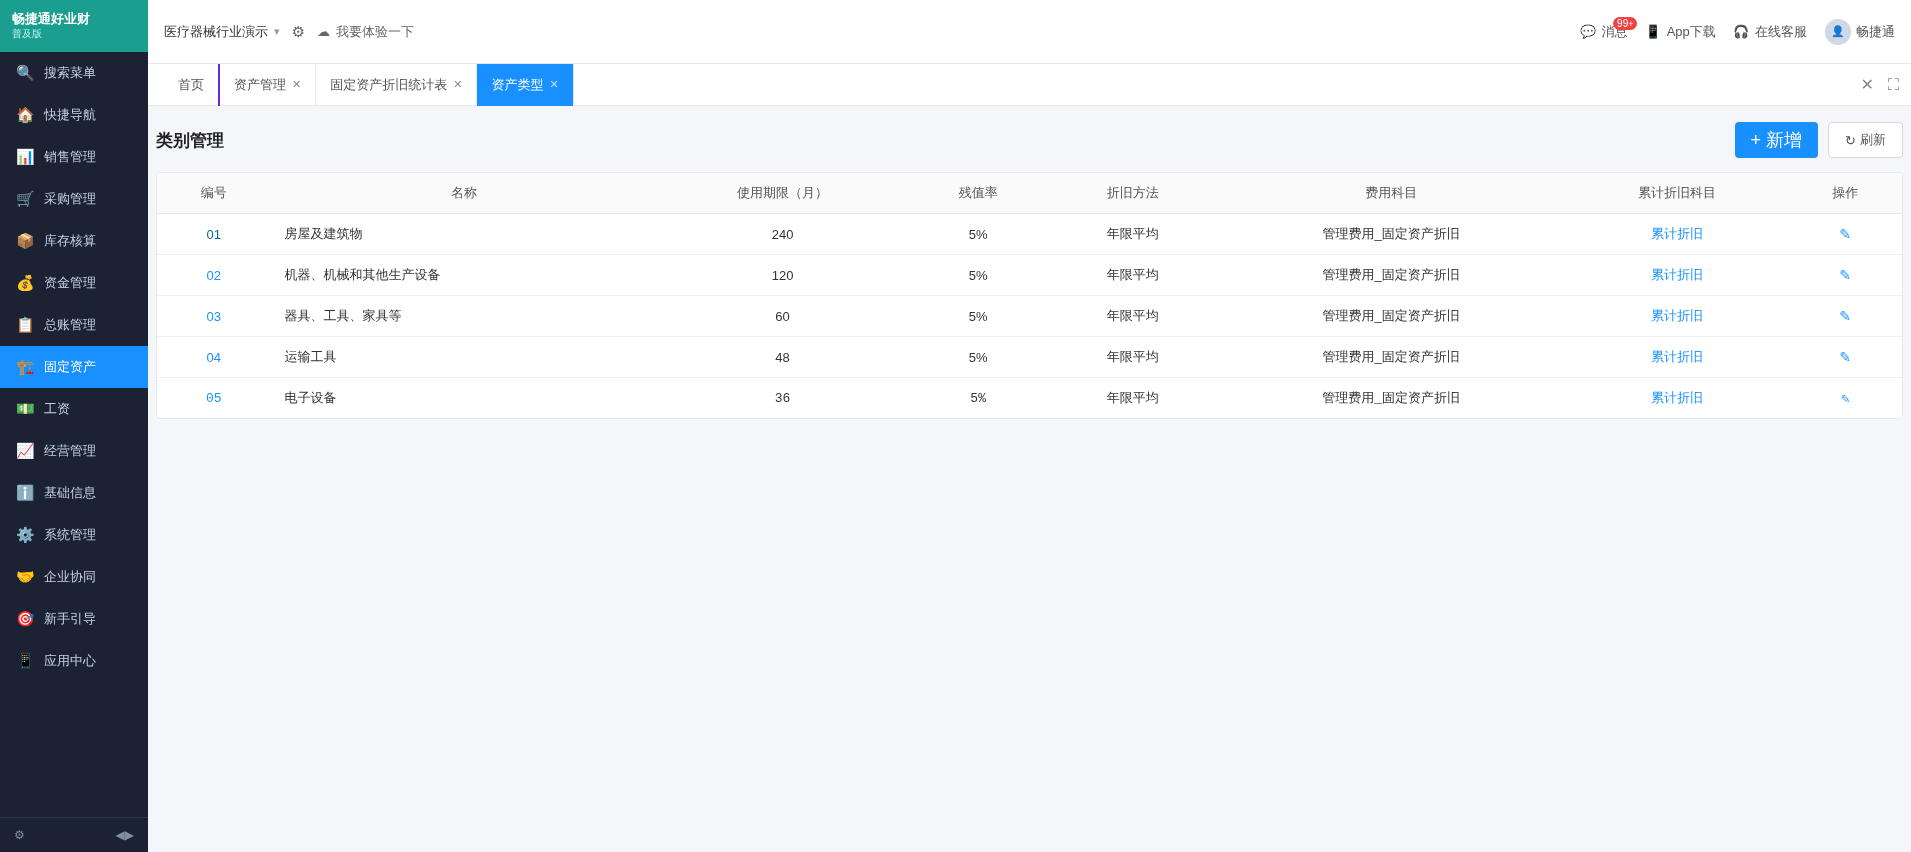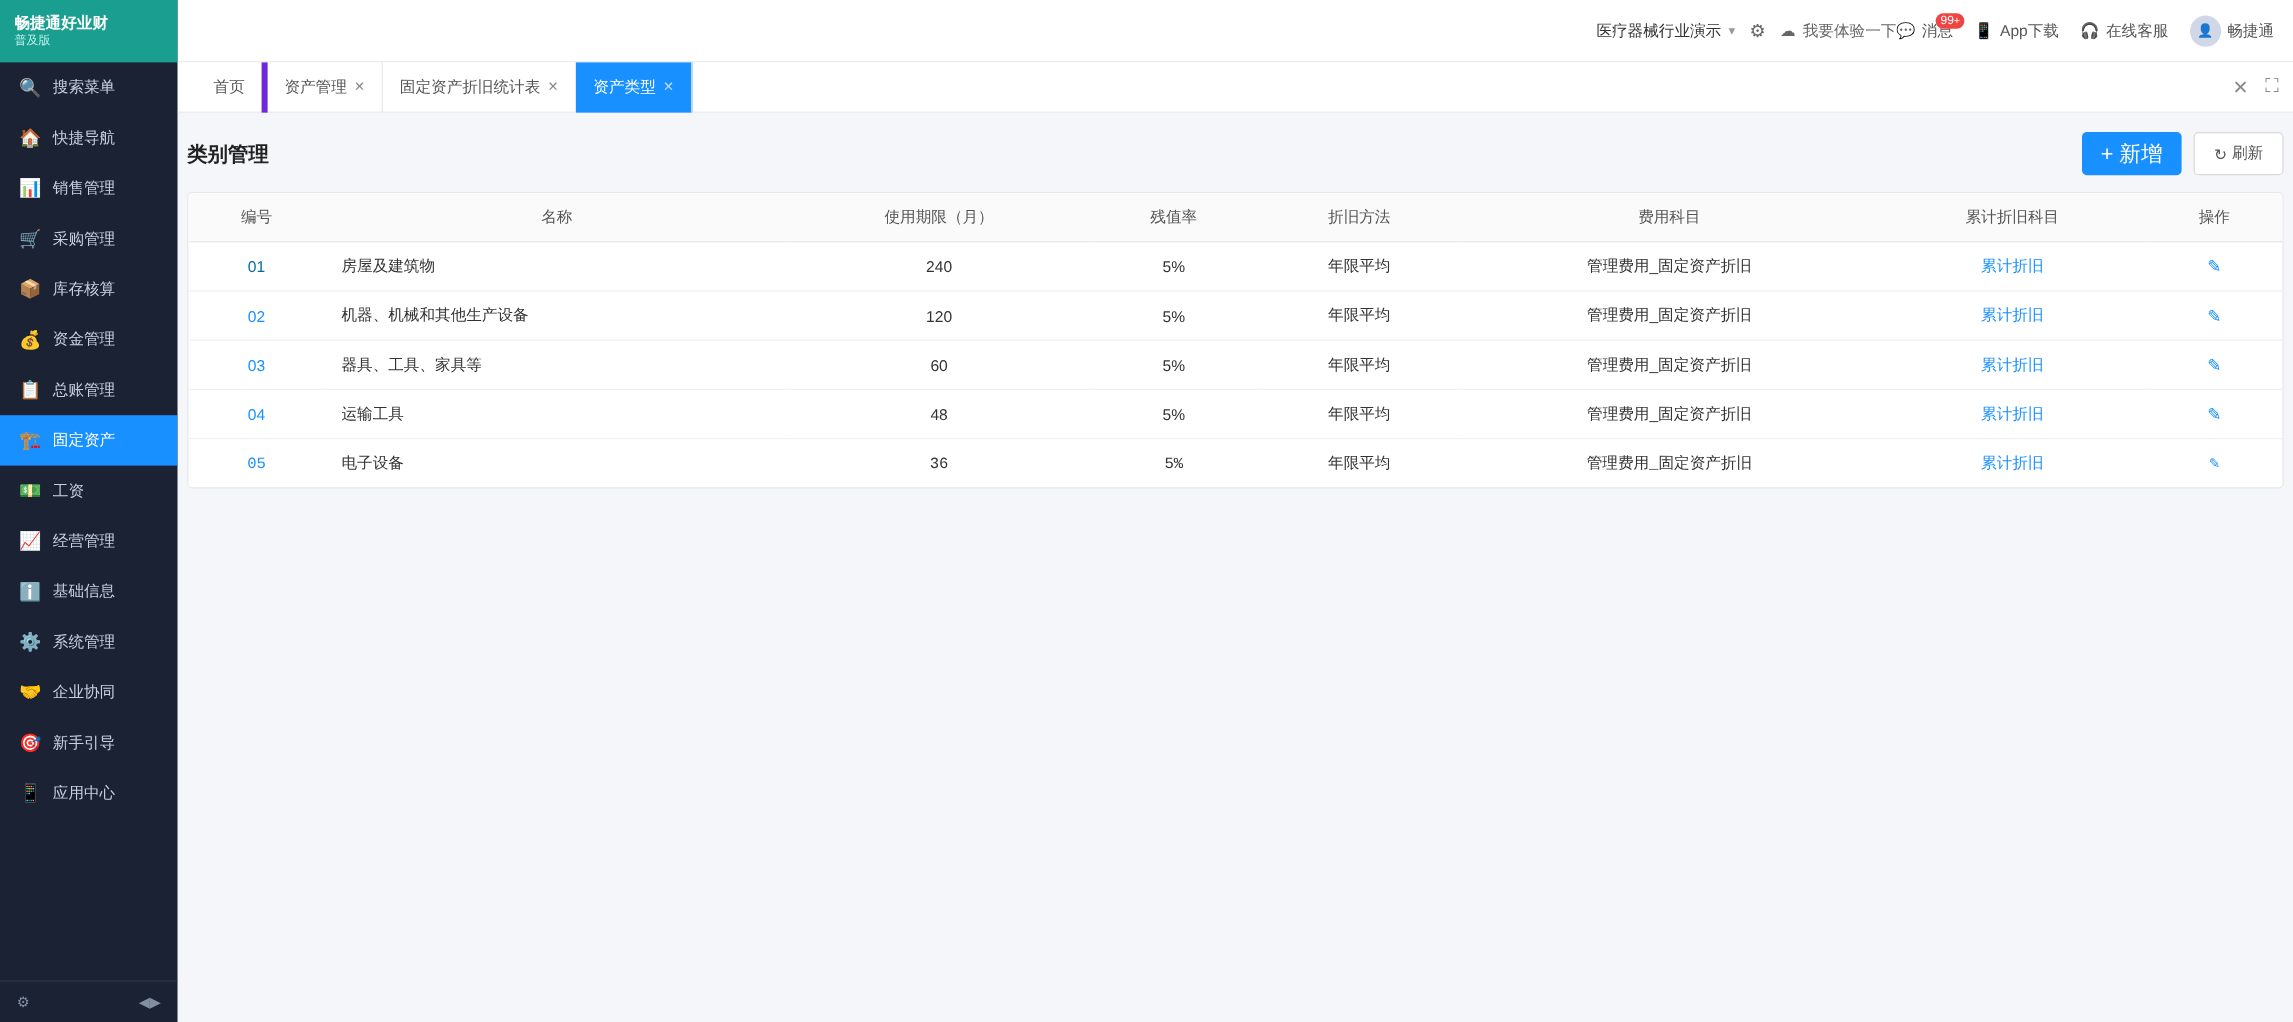--- a/index.html
+++ b/index.html
@@ -68,24 +68,24 @@
       flex: 1;
       display: flex;
       flex-direction: column;
       height: 100%;
       overflow: hidden;
     }
 
     
     .topbar {
       background: #fff;
-      height: 52px;
-      display: flex;
-      align-items: center;
-      justify-content: flex-end;
+      height: 64px;
+      display: flex;
+      align-items: center;
+      justify-content: space-between;
       padding: 0 16px;
       border-bottom: 1px solid #e8e8e8;
       flex-shrink: 0;
     }
     .topbar-left {
       display: flex;
       align-items: center;
       gap: 12px;
     }
     .topbar-company {
@@ -170,21 +170,21 @@
     .tab-item.active {
       background: #1890ff;
       color: #fff;
     }
     .tab-item .close-icon {
       font-size: 11px;
       color: inherit;
       opacity: 0.7;
     }
     .tab-item.active .close-icon { color: #fff; }
-    .tab-home { border-right: 5px solid #6d28d9; }
+    .tab-home { border-right: 2px solid #6d28d9; }
     .tabs-right {
       margin-left: auto;
       display: flex;
       align-items: center;
       padding-right: 8px;
       gap: 6px;
     }
     .tabs-right-btn {
       cursor: pointer;
       color: #888;

